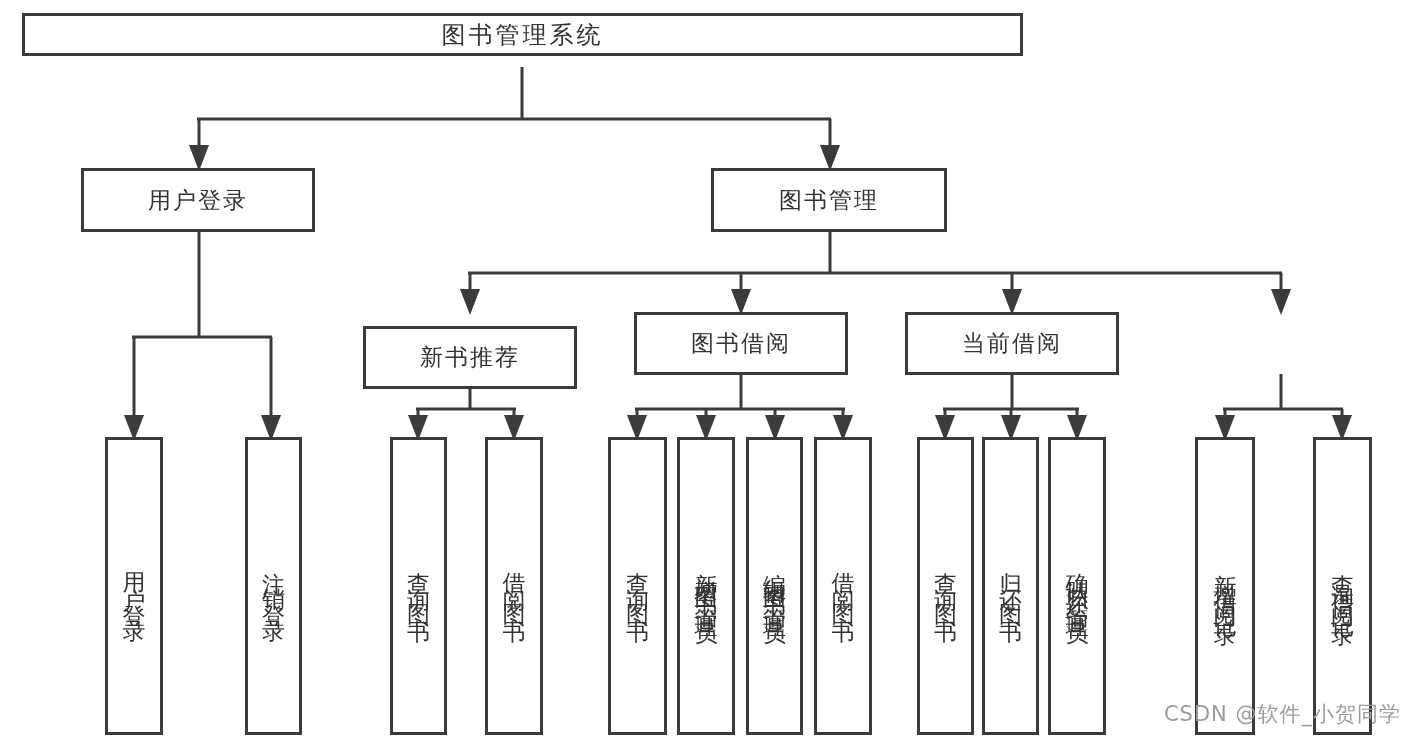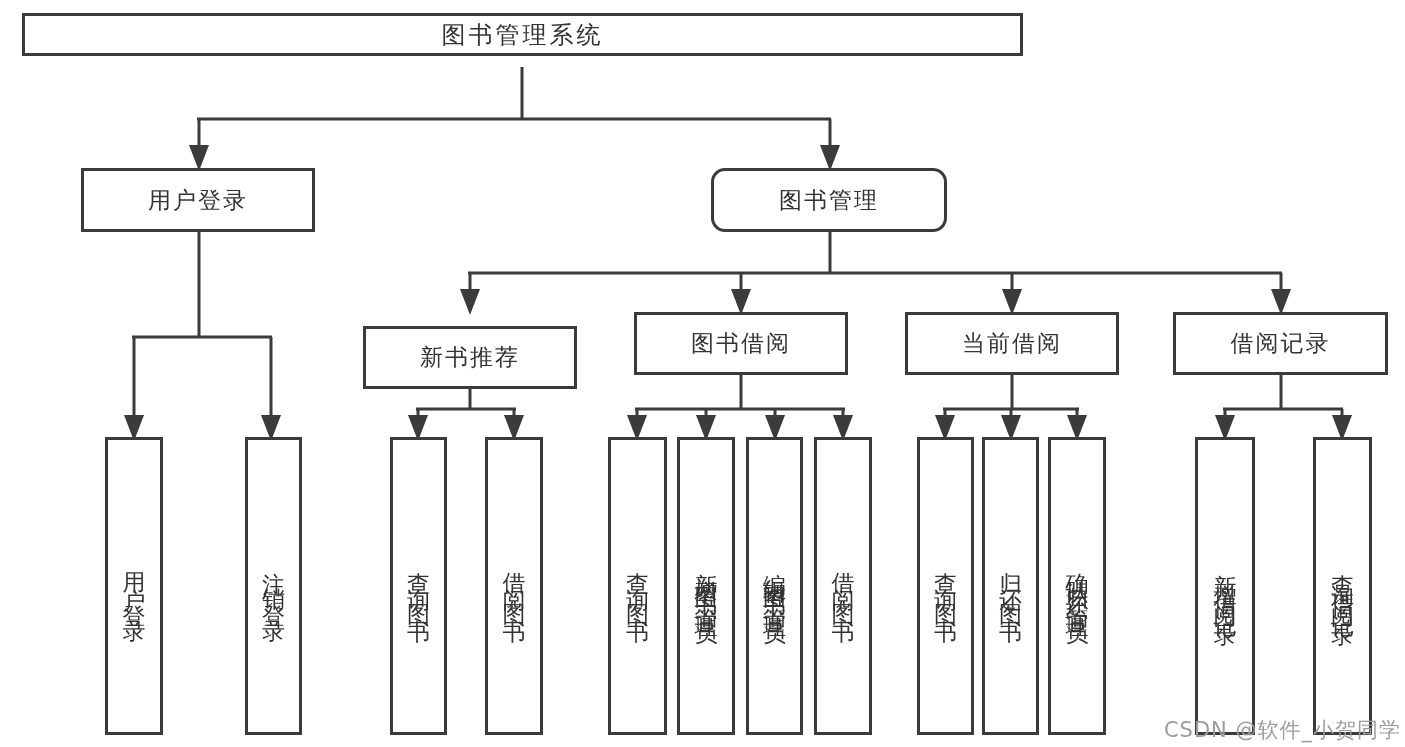--- a/index.html
+++ b/index.html
@@ -27,21 +27,21 @@
     writing-mode:vertical-rl;
     text-orientation:mixed;
     letter-spacing:16px;
     line-height:1;
     white-space:nowrap;
   }
   .leaf.mid{letter-spacing:10px;}
   .leaf.tight{letter-spacing:7px;}
   .watermark{
     position:absolute;
-    right:4px;top:716px;
+    right:4px;top:700px;
     font-size:21px;
     color:#9c9c9c;
     letter-spacing:1px;
     z-index:5;
     white-space:nowrap;
   }
 </style>
 </head>
 <body>
 
@@ -122,26 +122,25 @@
       <polygon points="1067,415 1087,415 1077,441"></polygon>
 
       <polygon points="1215,415 1235,415 1225,441"></polygon>
       <polygon points="1332,415 1352,415 1342,441"></polygon>
     </g>
   </svg>
 
   <div class="node hnode root" style="left:22px;top:13px;width:1001px;height:43px;">图书管理系统</div>
 
   <div class="node hnode" style="left:81px;top:168px;width:234px;height:64px;">用户登录</div>
-  <div class="node hnode" style="left:711px;top:168px;width:236px;height:64px;border-radius:14px;">图书管理</div>
+  <div class="node hnode" style="left:711px;top:168px;width:236px;height:64px;">图书管理</div>
 
   <div class="node hnode" style="left:363px;top:312px;width:214px;height:63px;margin-top:14px;">新书推荐</div>
   <div class="node hnode" style="left:905px;top:312px;width:214px;height:63px;">当前借阅</div>
   <div class="node hnode" style="left:634px;top:312px;width:214px;height:63px;">图书借阅</div>
-  <div class="node hnode" style="left:1173px;top:312px;width:215px;height:63px;">借阅记录</div>
 
   <div class="node leaf" style="left:105px;top:437px;width:58px;height:298px;">用户登录</div>
   <div class="node leaf" style="left:245px;top:437px;width:57px;height:298px;">注销登录</div>
 
   <div class="node leaf" style="left:390px;top:437px;width:57px;height:298px;">查询图书</div>
   <div class="node leaf" style="left:485px;top:437px;width:58px;height:298px;">借阅图书</div>
 
   <div class="node leaf" style="left:608px;top:437px;width:59px;height:298px;">查询图书</div>
   <div class="node leaf tight" style="left:677px;top:437px;width:58px;height:298px;">新增图书（管理员）</div>
   <div class="node leaf tight" style="left:746px;top:437px;width:57px;height:298px;">编辑图书（管理员）</div>

